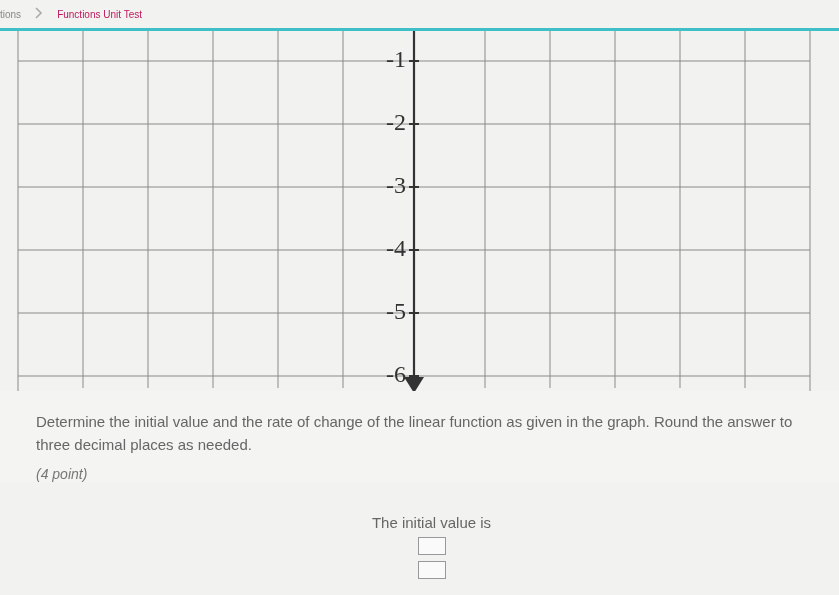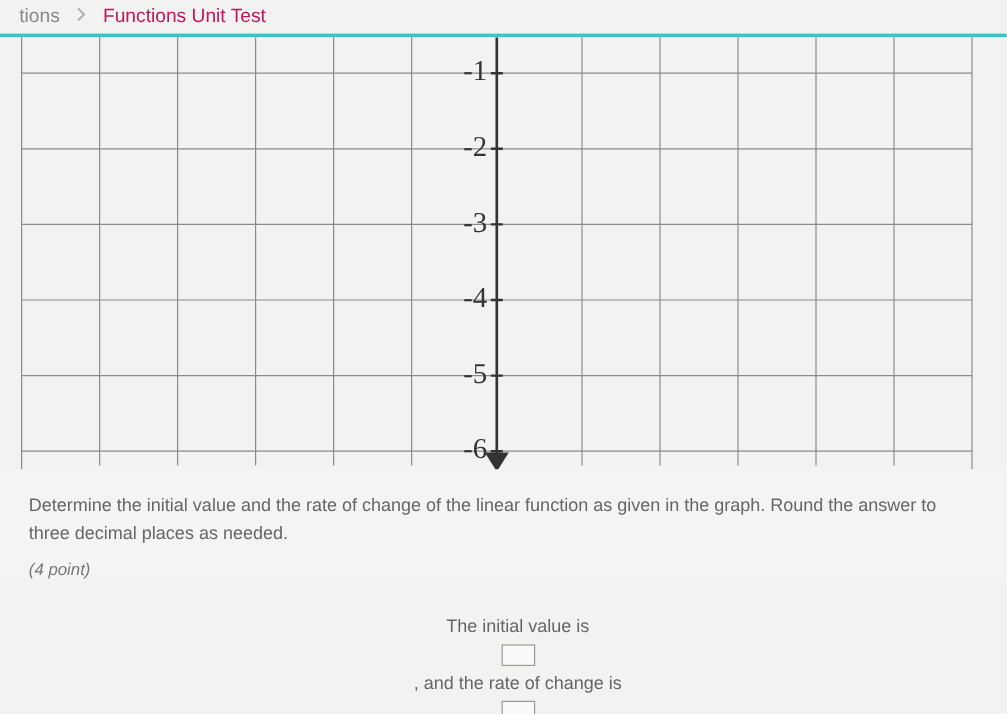--- a/index.html
+++ b/index.html
@@ -11,22 +11,22 @@
       font-family: Arial, Helvetica, sans-serif;
       background: #f2f2f0;
       color: #555;
       overflow: hidden;
       position: relative;
     }
     .topbar {
       display: flex;
       align-items: center;
       height: 28px;
-      padding: 0 16px;
-      font-size: 16px;
+      padding: 0 0;
+      font-size: 10px;
       color: #888;
     }
     .crumb {
       color: #888;
     }
     .chev {
       margin: 0 14px;
       color: #aaa;
       font-size: 16px;
     }
@@ -42,21 +42,21 @@
       position: relative;
       width: 100%;
       height: 360px;
     }
     .graph-svg {
       display: block;
       width: 100%;
       height: 100%;
     }
     .question-block {
-      padding: 20px 24px 0 24px;
+      padding: 20px 24px 0 36px;
       background: #f4f4f2;
     }
     .q-text {
       font-size: 15px;
       line-height: 1.5;
       color: #666;
     }
     .q-points {
       font-size: 14px;
       font-style: italic;
@@ -151,16 +151,15 @@
 </div>
 
 <div class="question-block">
   <div class="q-text">Determine the initial value and the rate of change of the linear function as given in the graph. Round the answer to three decimal places as needed.</div>
   <div class="q-points">(4 point)</div>
 </div>
 
 <div class="answer-line">
   <span>The initial value is</span>
   <span class="blank"></span>
-  <span>, and the rate of change is</span>
   <span class="blank"></span>
   <span>.</span>
 </div>
 
 </body></html>

